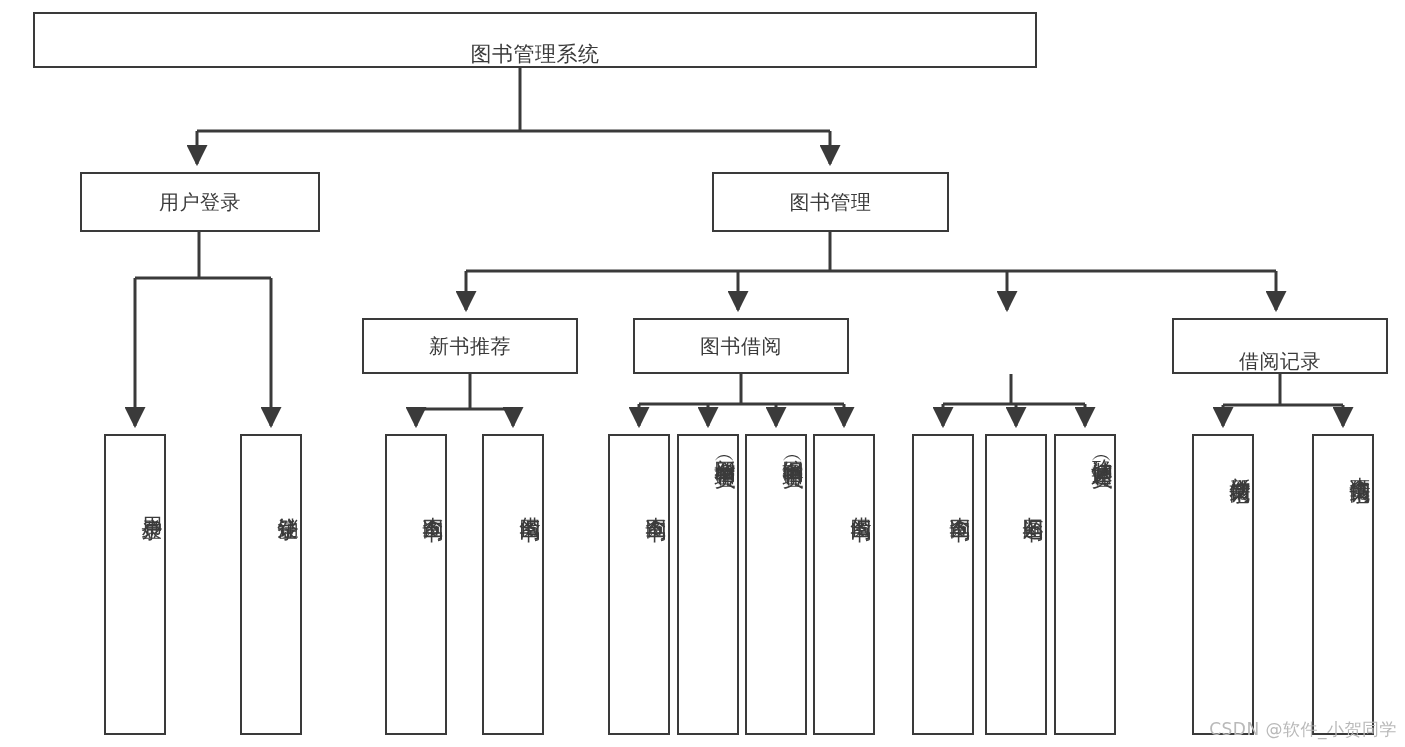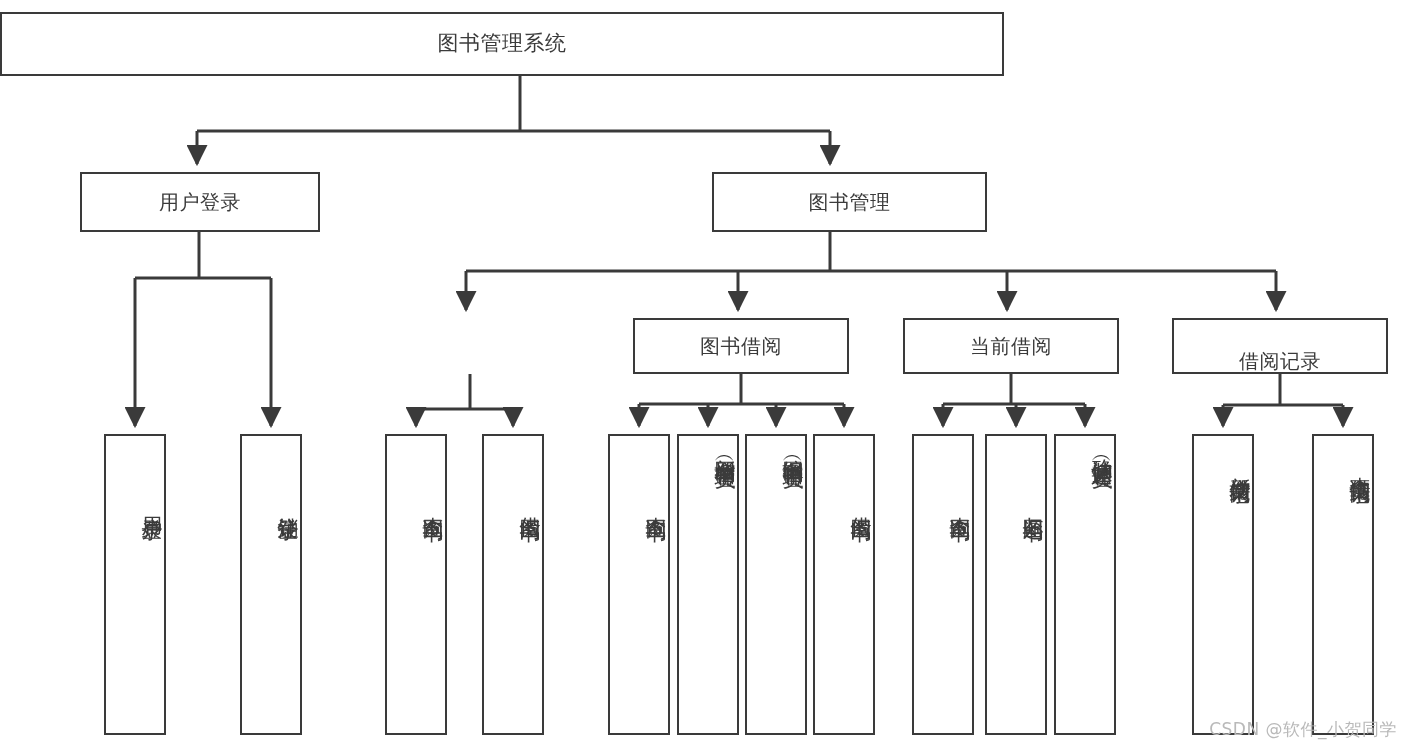--- a/index.html
+++ b/index.html
@@ -126,37 +126,37 @@
       <path d="M 1016 404 L 1016 426" marker-end="url(#arrow)"></path>
       <path d="M 1085 404 L 1085 426" marker-end="url(#arrow)"></path>
 
       <path d="M 1280 374 L 1280 405"></path>
       <path d="M 1223 405 L 1343 405"></path>
       <path d="M 1223 405 L 1223 426" marker-end="url(#arrow)"></path>
       <path d="M 1343 405 L 1343 426" marker-end="url(#arrow)"></path>
     </g>
   </svg>
 
-  <div class="node h root" id="n-root" style="left: 0; top: 12px; width: 1004px; height: 64px;">
+  <div class="node h root" id="n-root" style="left: 33px; top: 12px; width: 1004px; height: 56px; align-items: flex-end;">
     <span>图书管理系统</span>
   </div>
 
   <div class="node h" id="n-l2-0" style="left: 80px; top: 172px; width: 240px; height: 60px;">
     <span>用户登录</span>
   </div>
-  <div class="node h" id="n-l2-1" style="left: 712px; top: 172px; width: 275px; height: 60px;">
+  <div class="node h" id="n-l2-1" style="left: 712px; top: 172px; width: 237px; height: 60px;">
     <span>图书管理</span>
   </div>
 
+  <div class="node h" id="n-l3-0" style="left: 362px; top: 318px; width: 216px; height: 56px;">
+    <span>新书推荐</span>
+  </div>
   <div class="node h" id="n-l3-1" style="left: 633px; top: 318px; width: 216px; height: 56px;">
     <span>图书借阅</span>
   </div>
-  <div class="node h" id="n-l3-2" style="left: 903px; top: 318px; width: 216px; height: 56px;">
-    <span>当前借阅</span>
-  </div>
   <div class="node h" id="n-l3-3" style="left: 1172px; top: 318px; width: 216px; height: 56px; align-items: flex-end;">
     <span>借阅记录</span>
   </div>
 
   <div class="leafwrap" id="n-lf-0" style="left: 104px; top: 434px; width: 62px; height: 301px;">
     <span class="vtext" style="padding-top: 60px;">用户登录</span>
   </div>
   <div class="leafwrap" id="n-lf-1" style="left: 240px; top: 434px; width: 62px; height: 301px;">
     <span class="vtext" style="padding-top: 60px;">注销登录</span>
   </div>

